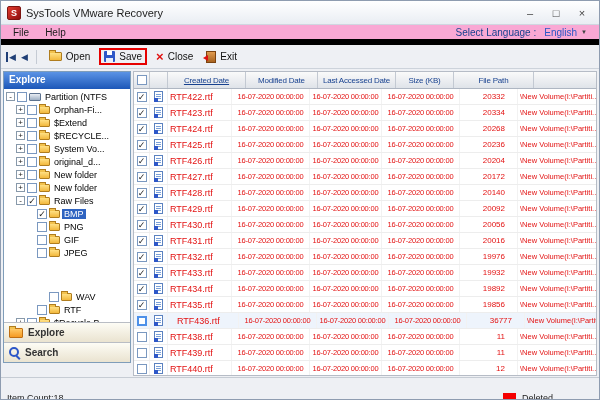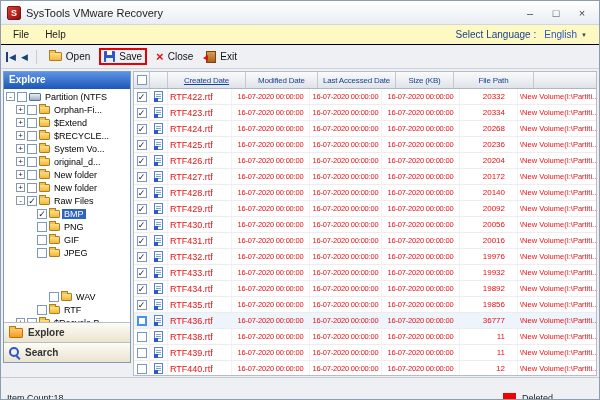--- a/index.html
+++ b/index.html
@@ -13,22 +13,22 @@
   .titlebar { height:24px; display:flex; align-items:center;
     background:linear-gradient(#ffffff,#e9edf3); border-bottom:1px solid #cfd6e0; padding:0 4px; }
   .app-icon { width:14px; height:14px; border-radius:2px; margin:0 5px 0 2px;
     background:linear-gradient(135deg,#e23b2e,#8f0f0f); border:1px solid #7c1410;
     color:#fff; font-size:9px; font-weight:bold; text-align:center; line-height:12px; }
   .title { font-size:11px; color:#1c1c1c; }
   .winbtns { margin-left:auto; display:flex; }
   .wbtn { width:26px; height:18px; display:flex; align-items:center; justify-content:center;
     font-size:11px; color:#444; }
   
-  .menubar { height:20px; display:flex; align-items:center; background:#fef9c3;
-    border-bottom:1px solid #000000; padding:0 4px; font-size:10px; }
+  .menubar { height:20px; display:flex; align-items:center; background:#f9a8d4;
+    border-bottom:6px solid #000000; padding:0 4px; font-size:10px; }
   .menu-item { padding:0 8px; color:#1c1c1c; }
   .lang { margin-left:auto; display:flex; align-items:center; gap:8px; padding-right:8px; }
   .lang-label { color:#17418f; }
   .lang-value { color:#2a56c6; display:flex; align-items:center; gap:4px; }
   .caret { font-size:6px; color:#444; }
   
   .toolbar { height:24px; display:flex; align-items:center; background:#eef0f4;
     border-bottom:1px solid #cdd3db; padding:0 5px; gap:5px; font-size:10px; }
   .nav-ico { color:#1f3f77; font-size:9px; line-height:10px; }
   .nav-ico.first { border-left:2px solid #1f3f77; padding-left:1px; }
@@ -486,21 +486,21 @@
             <div class="tcell num" style="width: 58px;">19856</div>
             <div class="tcell path" style="width: 80px;">\New Volume(I:\Partiti...</div>
           </div>
           <div class="trow selrow">
             <div class="tcell center" style="width: 16px;">
               <span class="cb focus"></span>
             </div>
             <div class="tcell center" style="width: 18px;">
               <span class="doc-ico"></span>
             </div>
-            <div class="tcell name" style="width: 64px;">RTF436.rtf</div>
+            <div class="tcell name" style="width: 64px; margin-left: 7px;">RTF436.rtf</div>
             <div class="tcell date" style="width: 78px;">16-07-2020 00:00:00</div>
             <div class="tcell date" style="width: 72px;">16-07-2020 00:00:00</div>
             <div class="tcell date" style="width: 78px;">16-07-2020 00:00:00</div>
             <div class="tcell num" style="width: 58px;">36777</div>
             <div class="tcell path" style="width: 80px;">\New Volume(I:\Partiti...</div>
           </div>
           <div class="trow">
             <div class="tcell center" style="width: 16px;">
               <span class="cb"></span>
             </div>

